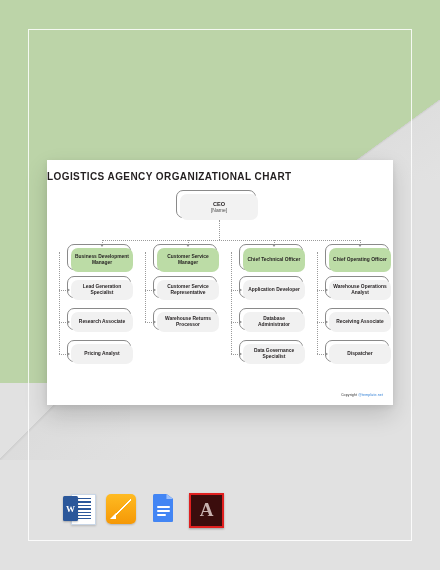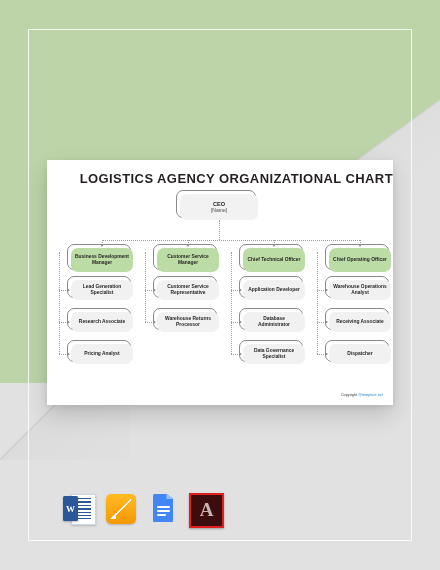--- a/index.html
+++ b/index.html
@@ -35,22 +35,22 @@
   }
 
   
   #card{
     position:absolute;left:47px;top:160px;width:346px;height:245px;
     background:#fff;
     box-shadow:0 10px 22px rgba(0,0,0,.16), 0 2px 6px rgba(0,0,0,.08);
   }
   #doc-title{
     position:absolute;left:0;right:0;top:11px;
-    text-align:right;
-    font-size:13px;font-weight:bold;letter-spacing:.42px;color:#231f20;
+    text-align:left;
+    font-size:10px;font-weight:bold;letter-spacing:.42px;color:#231f20;
   }
 
   
   #chart{position:absolute;left:0;top:0;width:346px;height:245px;}
 
   
   .node{position:absolute;box-sizing:border-box;}
   .node .ghost{
     position:absolute;left:-4px;top:-4px;width:100%;height:100%;
     border:.8px solid #8a8a8a;border-radius:7px;background:transparent;

